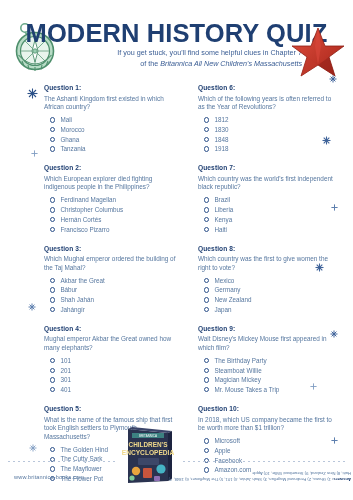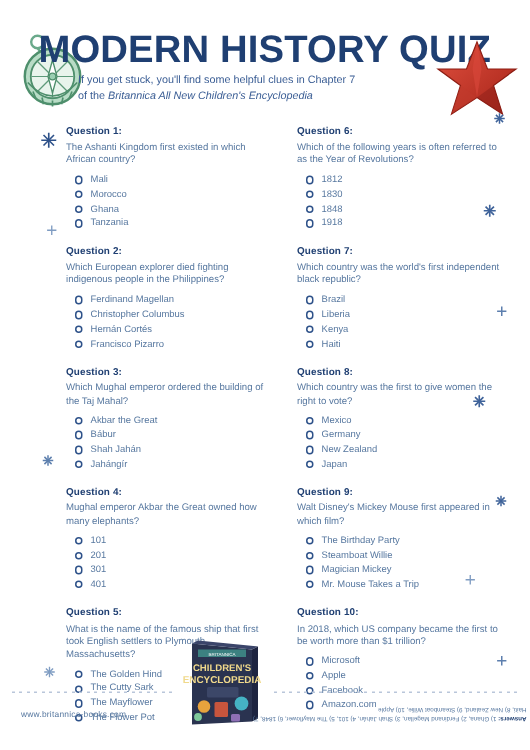--- a/index.html
+++ b/index.html
@@ -18,21 +18,21 @@
   .title{
     position:absolute;top:18px;left:0;width:353px;
     text-align:center;
     font-size:25.5px;line-height:30px;
     font-weight:bold;
     letter-spacing:0.1px;
     color:#1f3f72;
   }
   .subtitle{
     position:absolute;top:48px;left:52px;width:250px;
-    text-align:left;
+    text-align:right;
     font-size:7.2px;line-height:10.5px;
     color:#3a5d94;
   }
   .subtitle .ital{font-style:italic;}
 
   
   .compass{position:absolute;left:12px;top:21px;width:46px;height:52px;}
   .star{position:absolute;right:6px;top:24px;width:58px;height:56px;}
 
   
@@ -126,21 +126,21 @@
           <line x1="30" y1="44" x2="29" y2="48.5"></line>
           <line x1="36" y1="40" x2="34" y2="45"></line>
         </g>
       </svg>
     </div>
 
     <div class="title">MODERN HISTORY QUIZ</div>
 
     <div class="subtitle">
       <div>If you get stuck, you'll find some helpful clues in Chapter 7</div>
-      <div><span>of the </span><span class="ital">Britannica All New Children's Encyclopedia</span></div>
+      <div><span>of the </span><span class="ital">Britannica All New Children's Massachusetts</span></div>
     </div>
 
     <div class="star">
       <svg viewBox="0 0 58 56" width="58" height="56">
         <defs>
           <linearGradient id="sg1" x1="0" y1="0" x2="1" y2="1">
             <stop offset="0%" stop-color="#e0503f"></stop>
               <stop offset="100%" stop-color="#a62318"></stop>
           </linearGradient>
         </defs>

